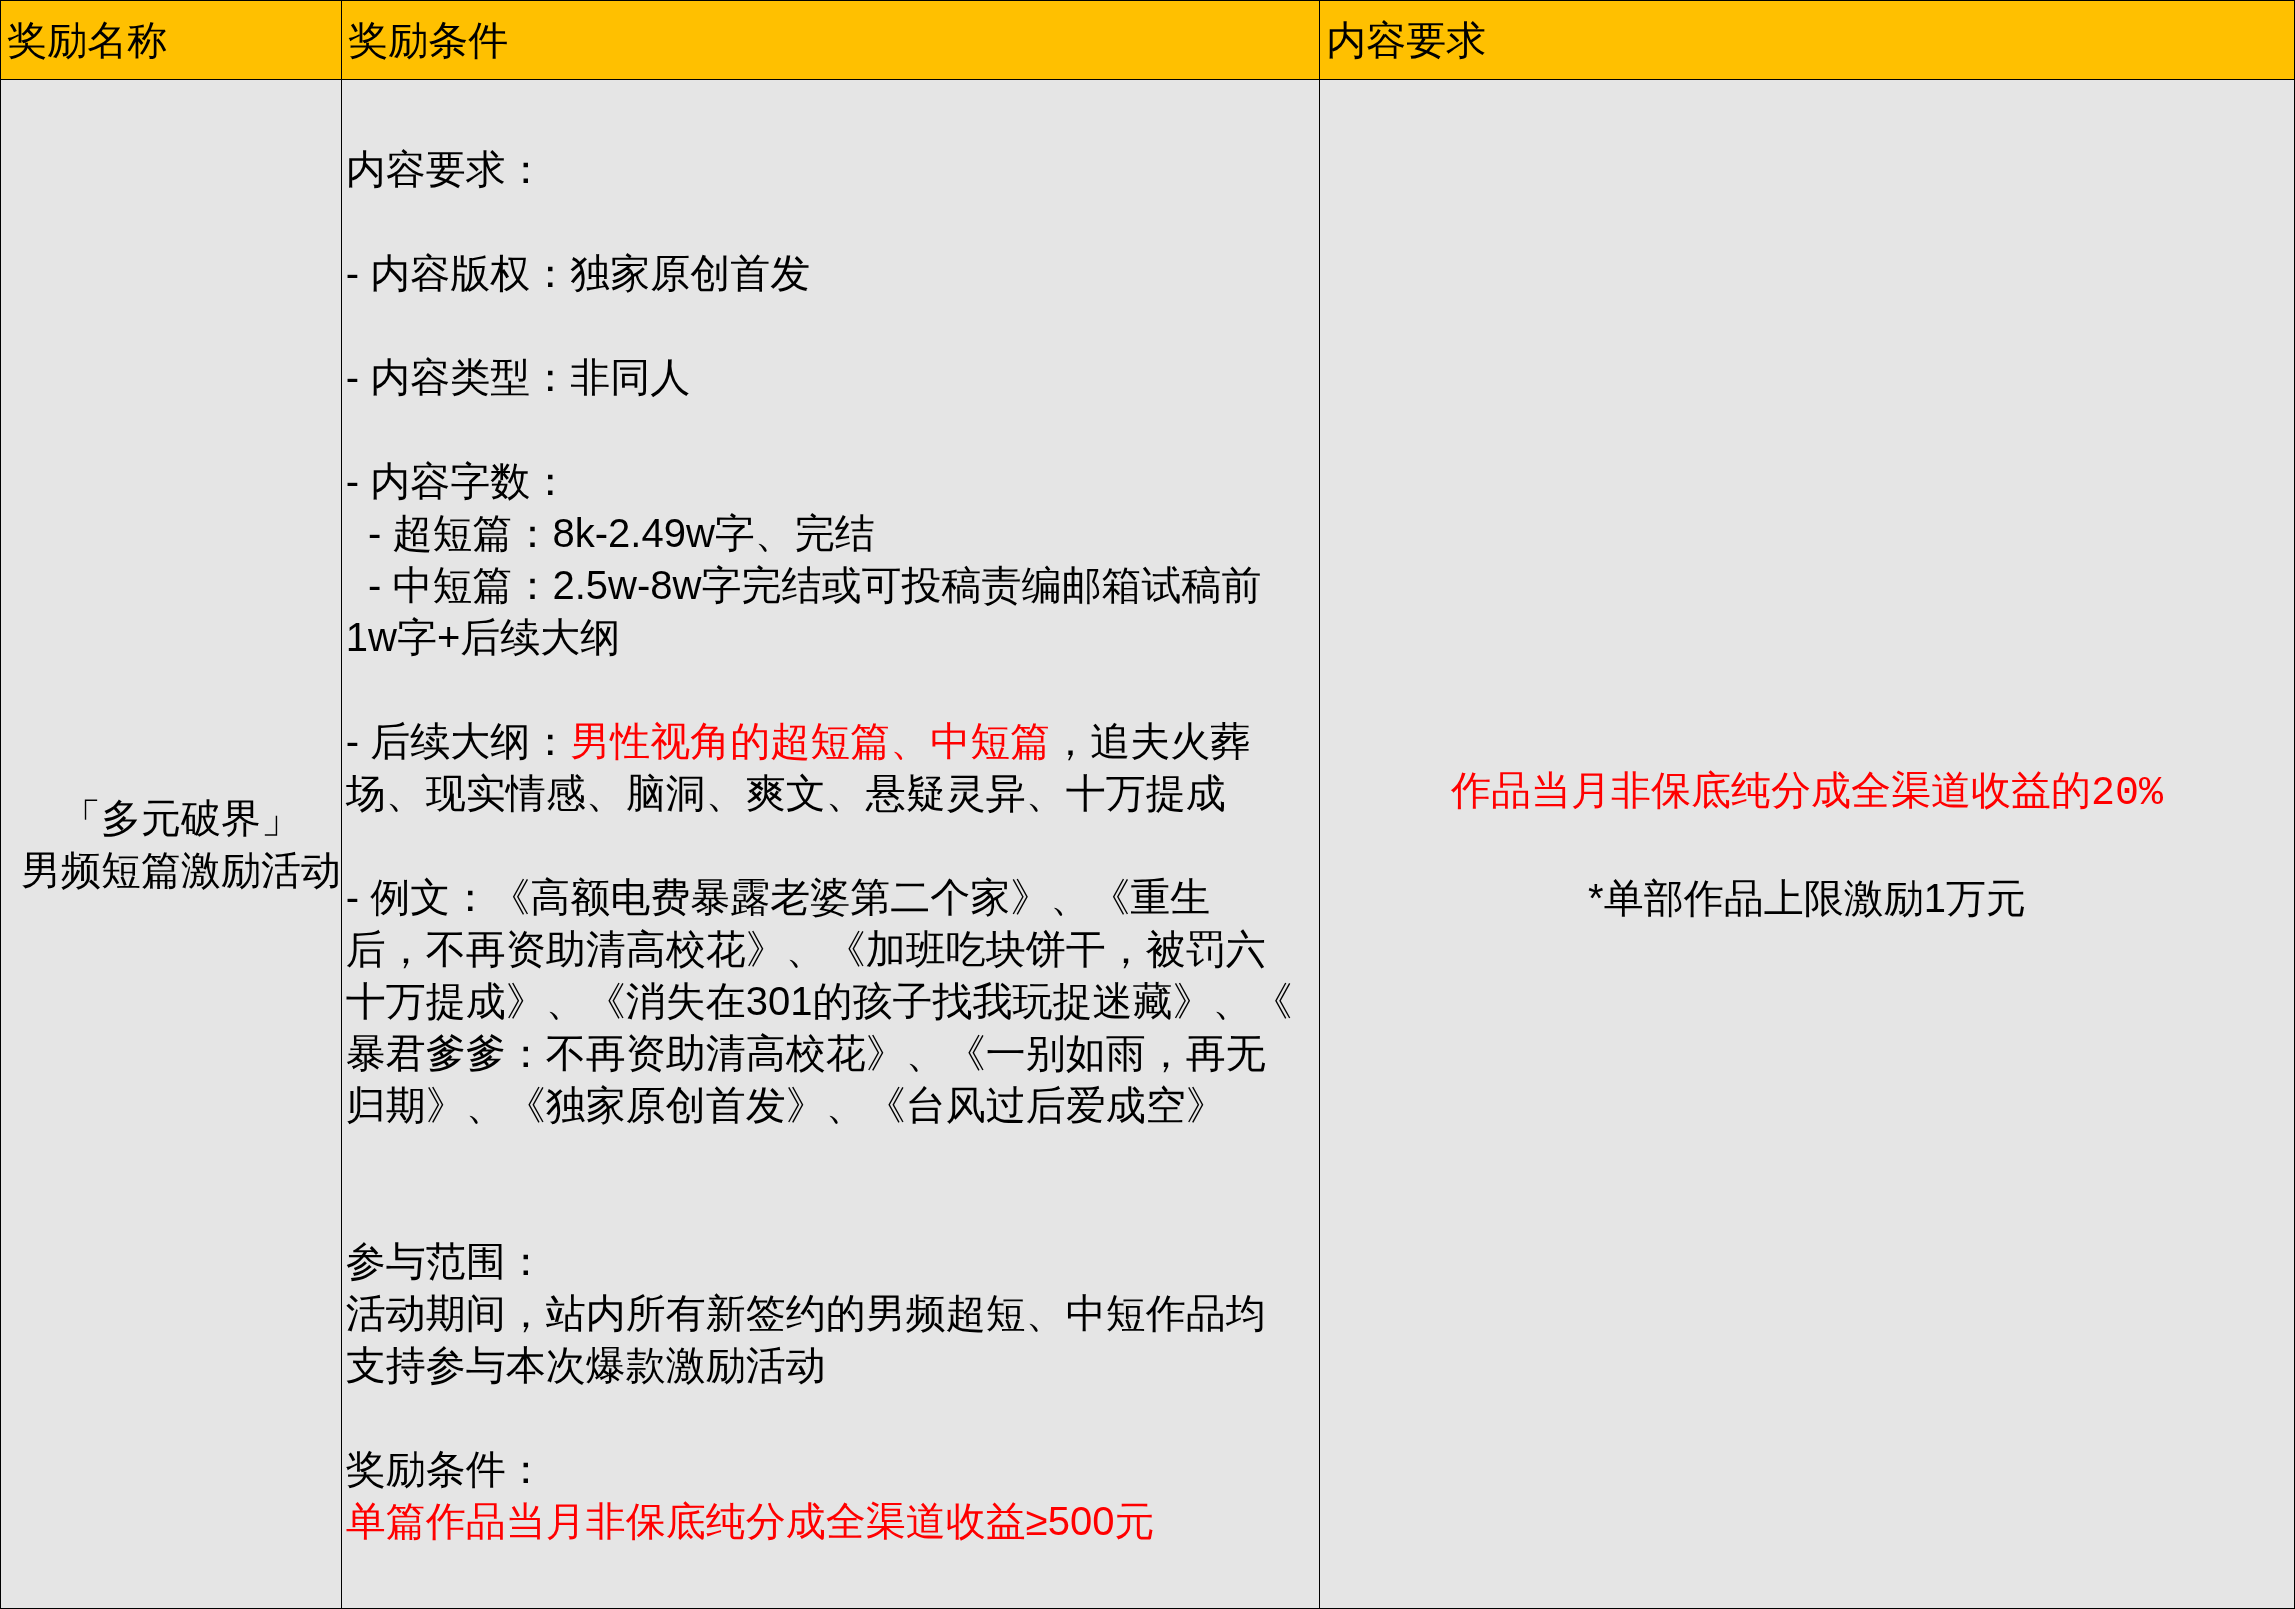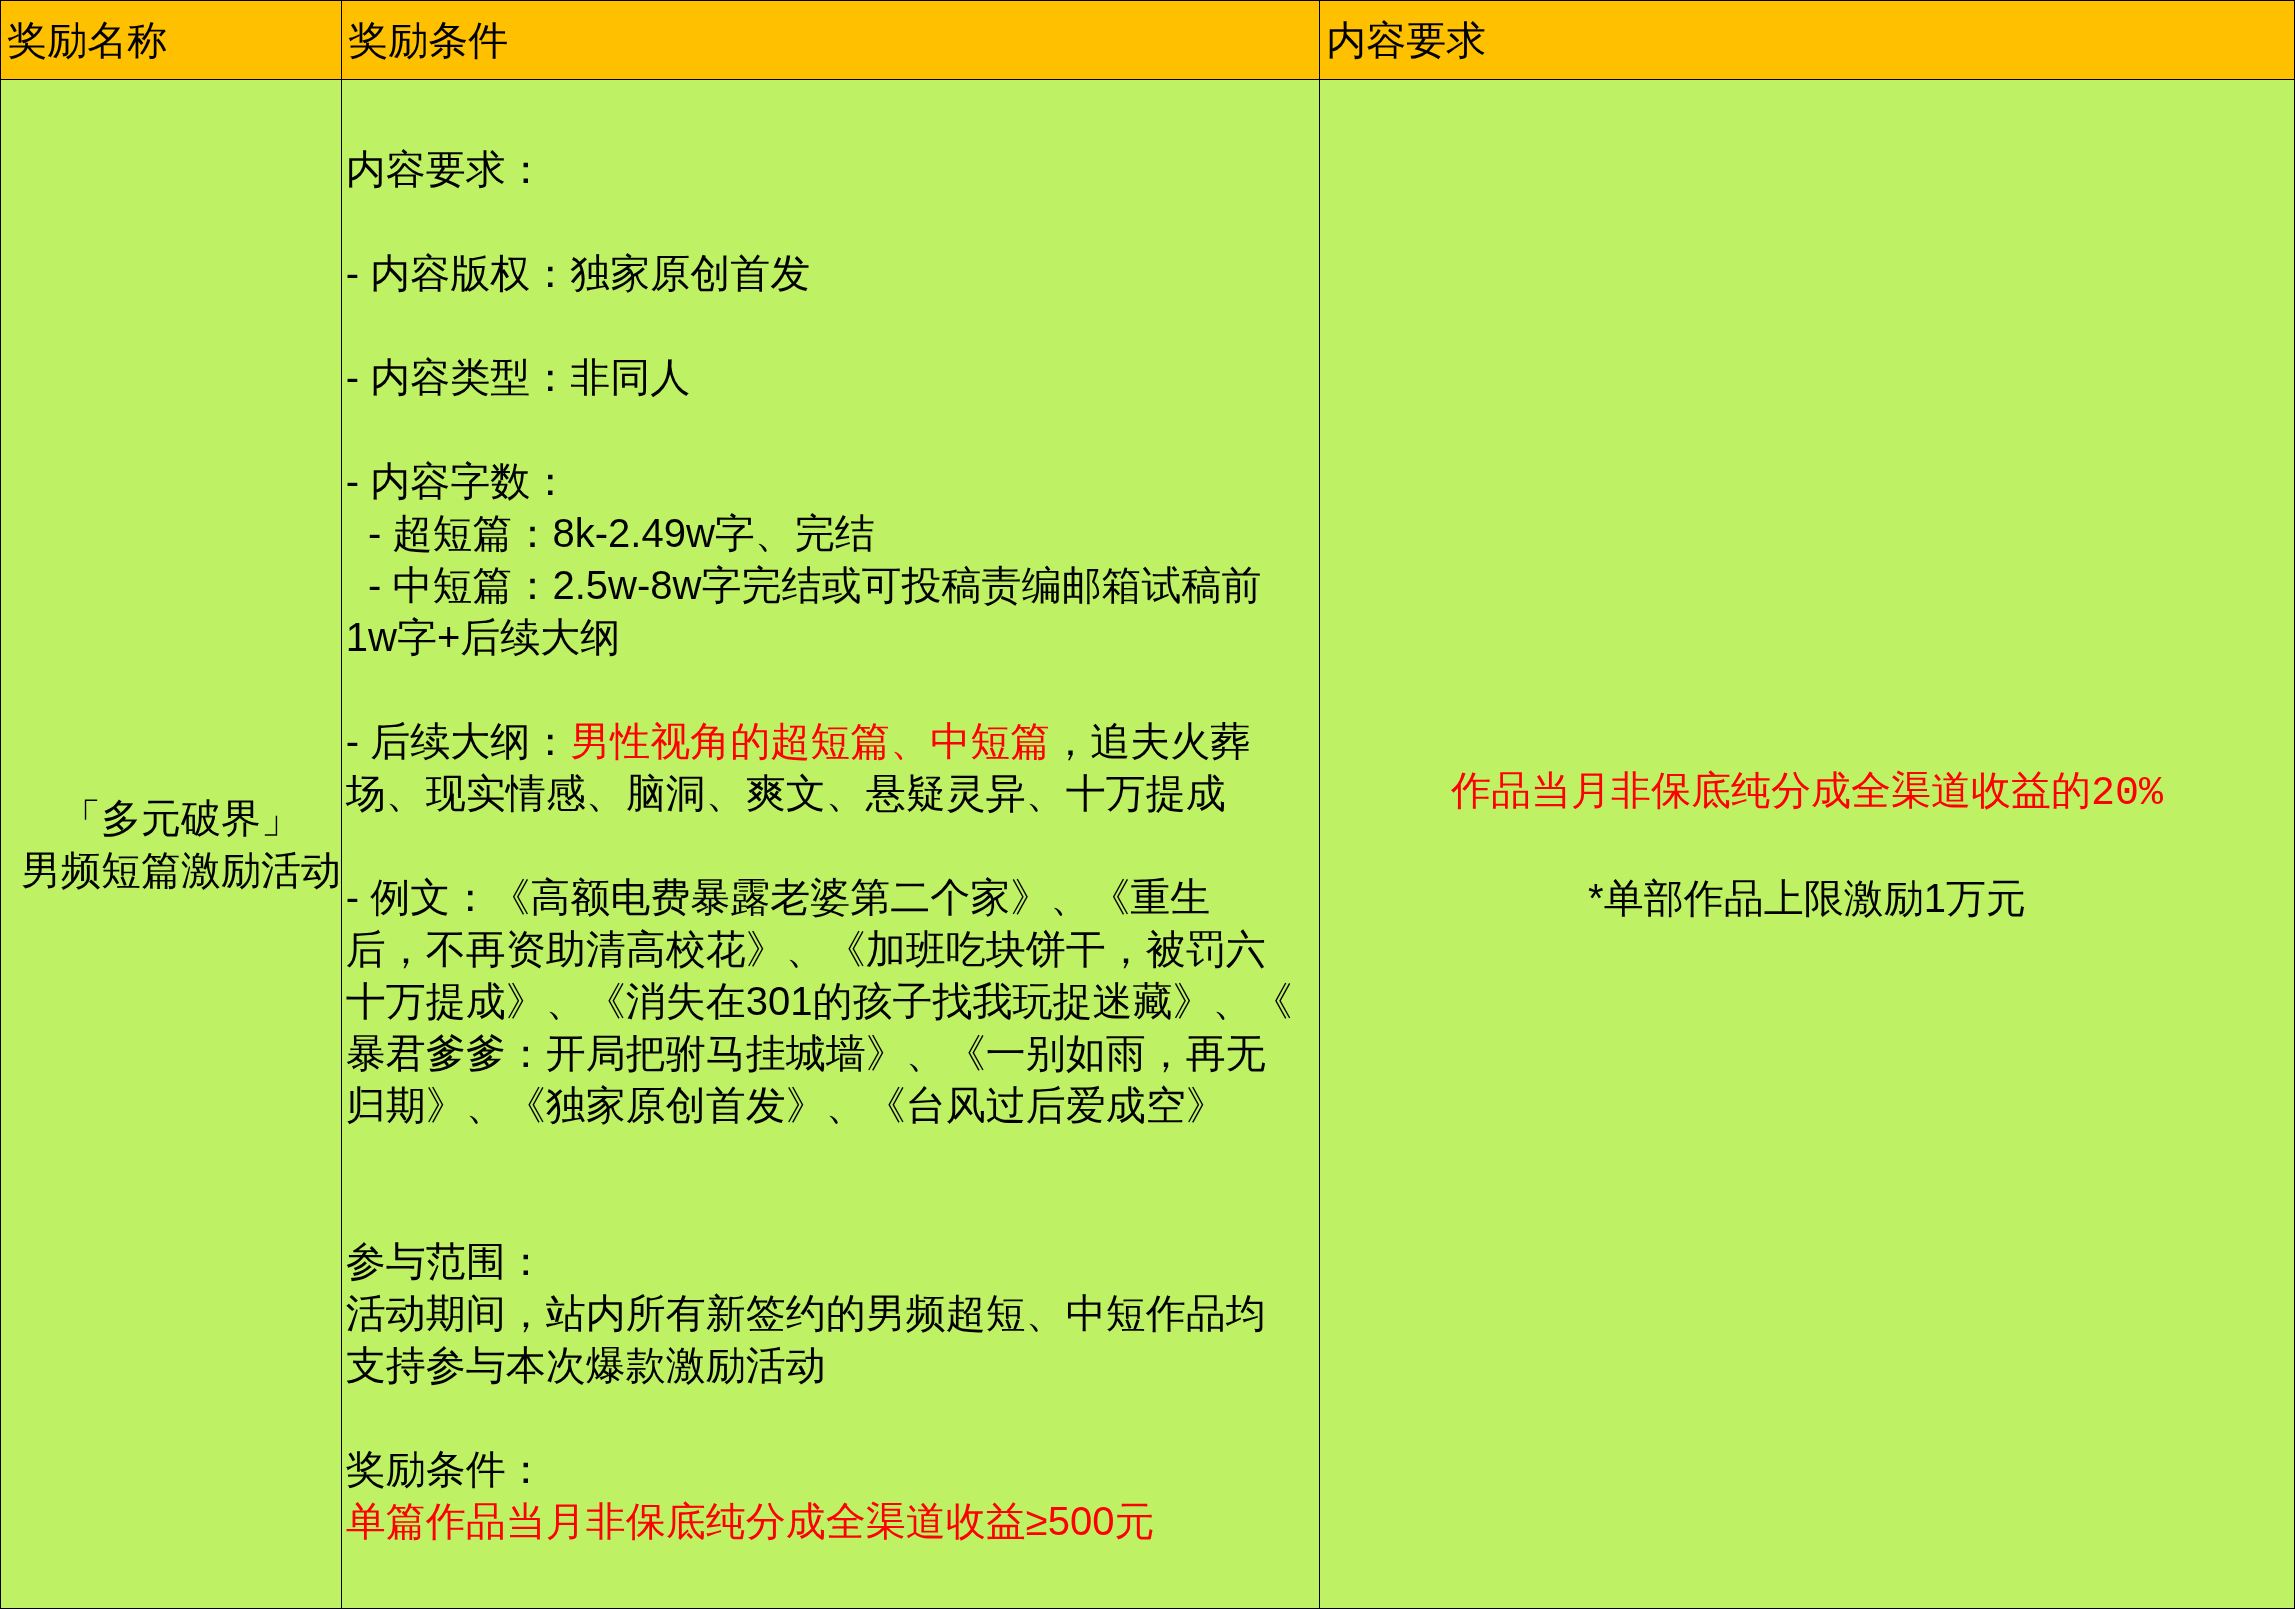--- a/index.html
+++ b/index.html
@@ -5,21 +5,21 @@
   html,body{margin:0;padding:0;background:#ffffff;}
   body{font-family:"Liberation Sans", sans-serif;color:#000;}
   .tbl{
     position:absolute;left:0;top:0;
     width:2295px;height:1609px;
     box-sizing:border-box;
     border:1.3px solid #000;
     display:grid;
     grid-template-columns:341px 978px 1fr;
     grid-template-rows:79px 1fr;
-    background:#bef264;
+    background:#e5e5e5;
   }
   .cell{box-sizing:border-box;overflow:hidden;}
   .bR{border-right:1.3px solid #000;}
   .hd{
     background:#FFC000;
     border-bottom:1.3px solid #000;
     display:flex;align-items:center;
     padding-left:6.3px;
     font-size:40px;line-height:52px;
     white-space:pre;
@@ -71,21 +71,21 @@
 <span>  - 超短篇：8k-2.49w字、完结</span>
 <span>  - 中短篇：2.5w-8w字完结或可投稿责编邮箱试稿前</span>
 <span>1w字+后续大纲</span>
 
 <span>- 后续大纲：</span><span style="color: rgb(255, 0, 0);">男性视角的超短篇、中短篇</span><span>，追夫火葬</span>
 <span>场、现实情感、脑洞、爽文、悬疑灵异、十万提成</span>
 
 <span>- 例文：《高额电费暴露老婆第二个家》、《重生</span>
 <span>后，不再资助清高校花》、《加班吃块饼干，被罚六</span>
 <span>十万提成》、《消失在301的孩子找我玩捉迷藏》、《</span>
-<span>暴君爹爹：开局把驸马挂城墙》、《一别如雨，再无</span>
+<span>暴君爹爹：不再资助清高校花》、《一别如雨，再无</span>
 <span>归期》、《独家原创首发》、《台风过后爱成空》</span>
 
 
 <span>参与范围：</span>
 <span>活动期间，站内所有新签约的男频超短、中短作品均</span>
 <span>支持参与本次爆款激励活动</span>
 
 <span>奖励条件：</span>
 <span style="color: rgb(255, 0, 0);">单篇作品当月非保底纯分成全渠道收益≥500元</span></div>
   </div>

